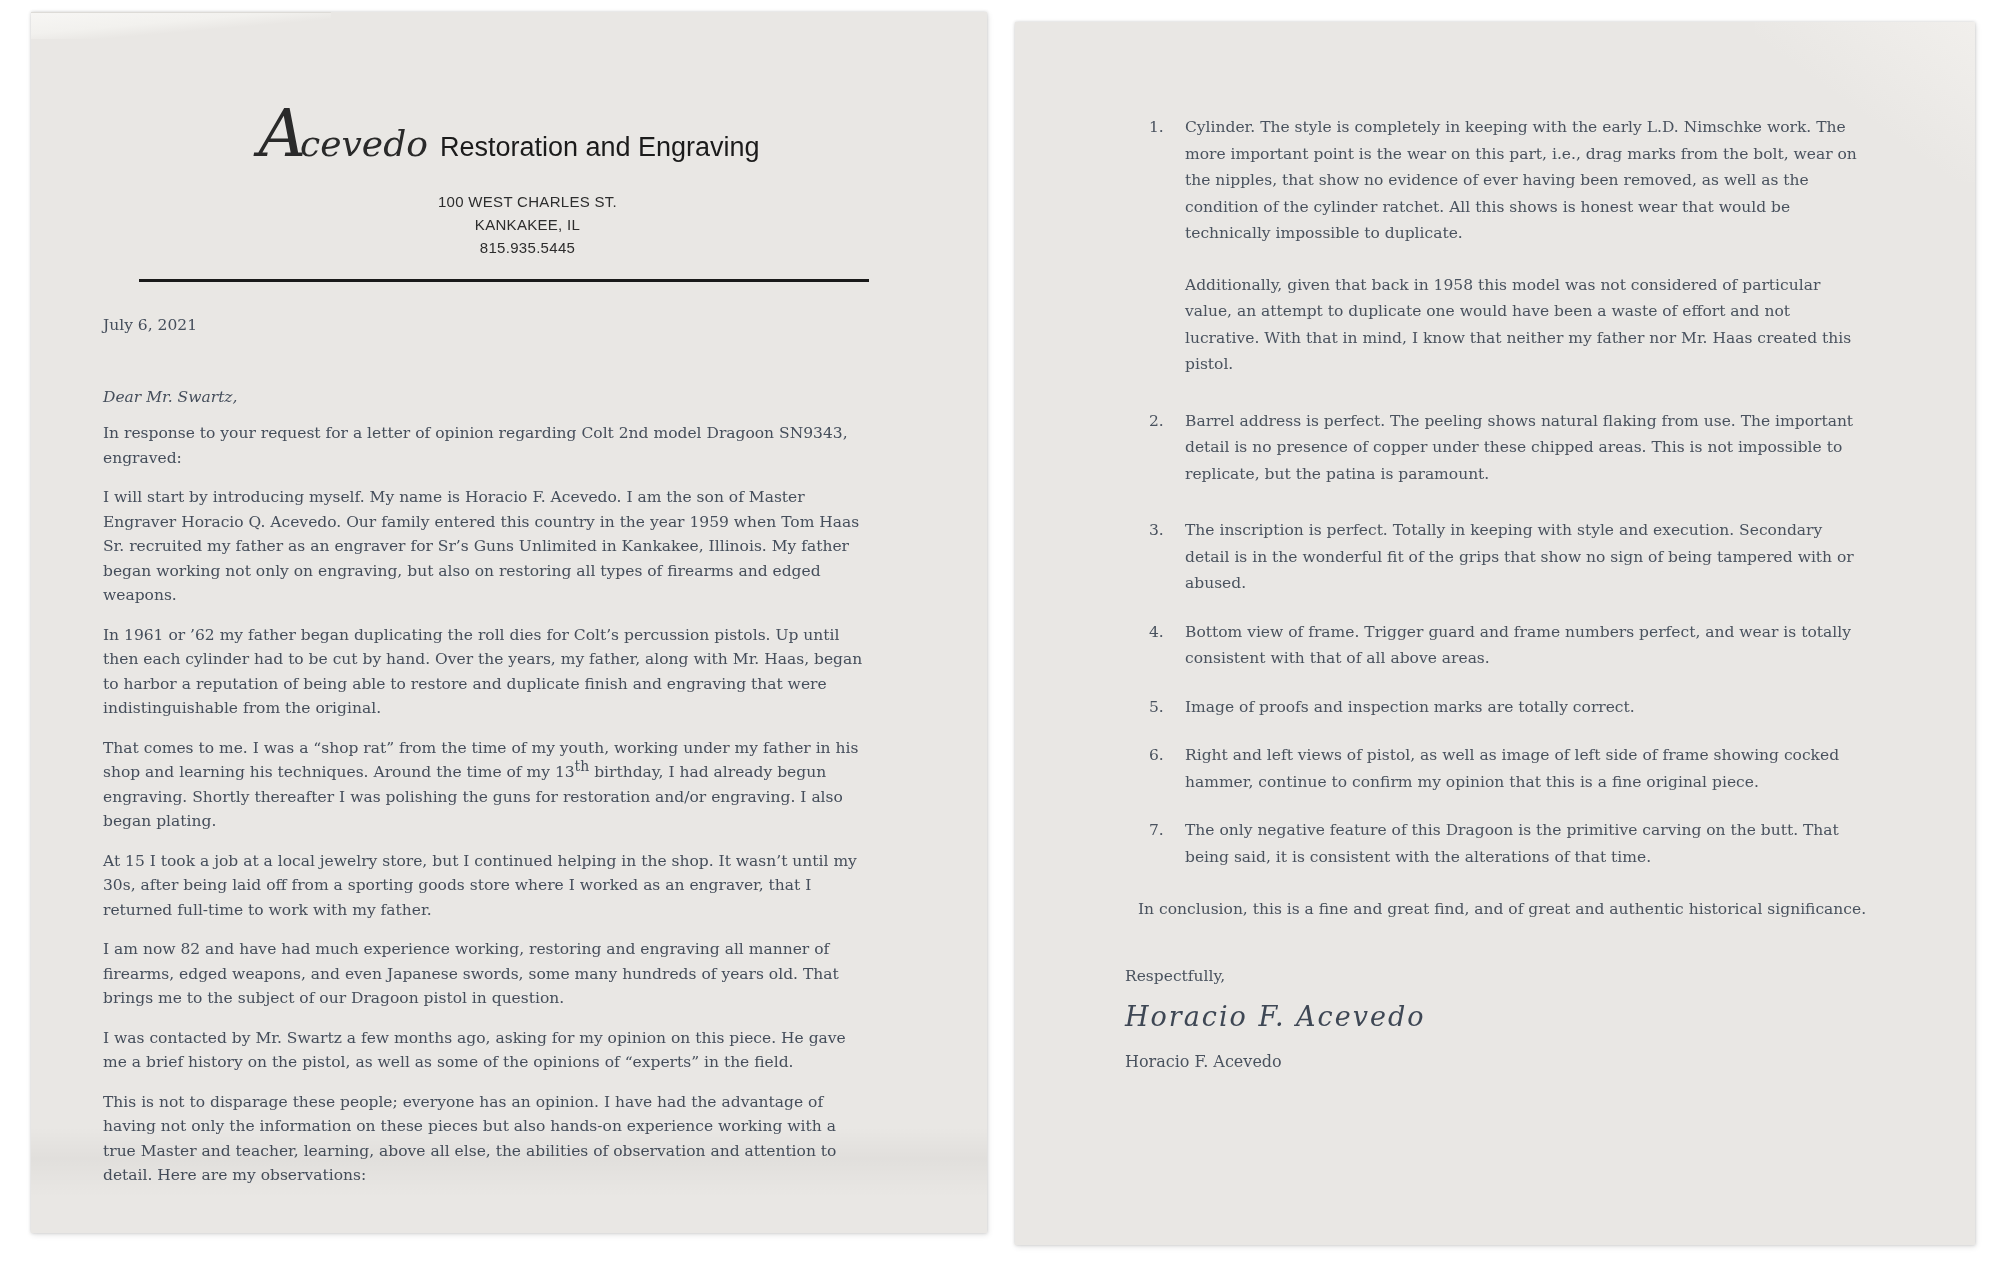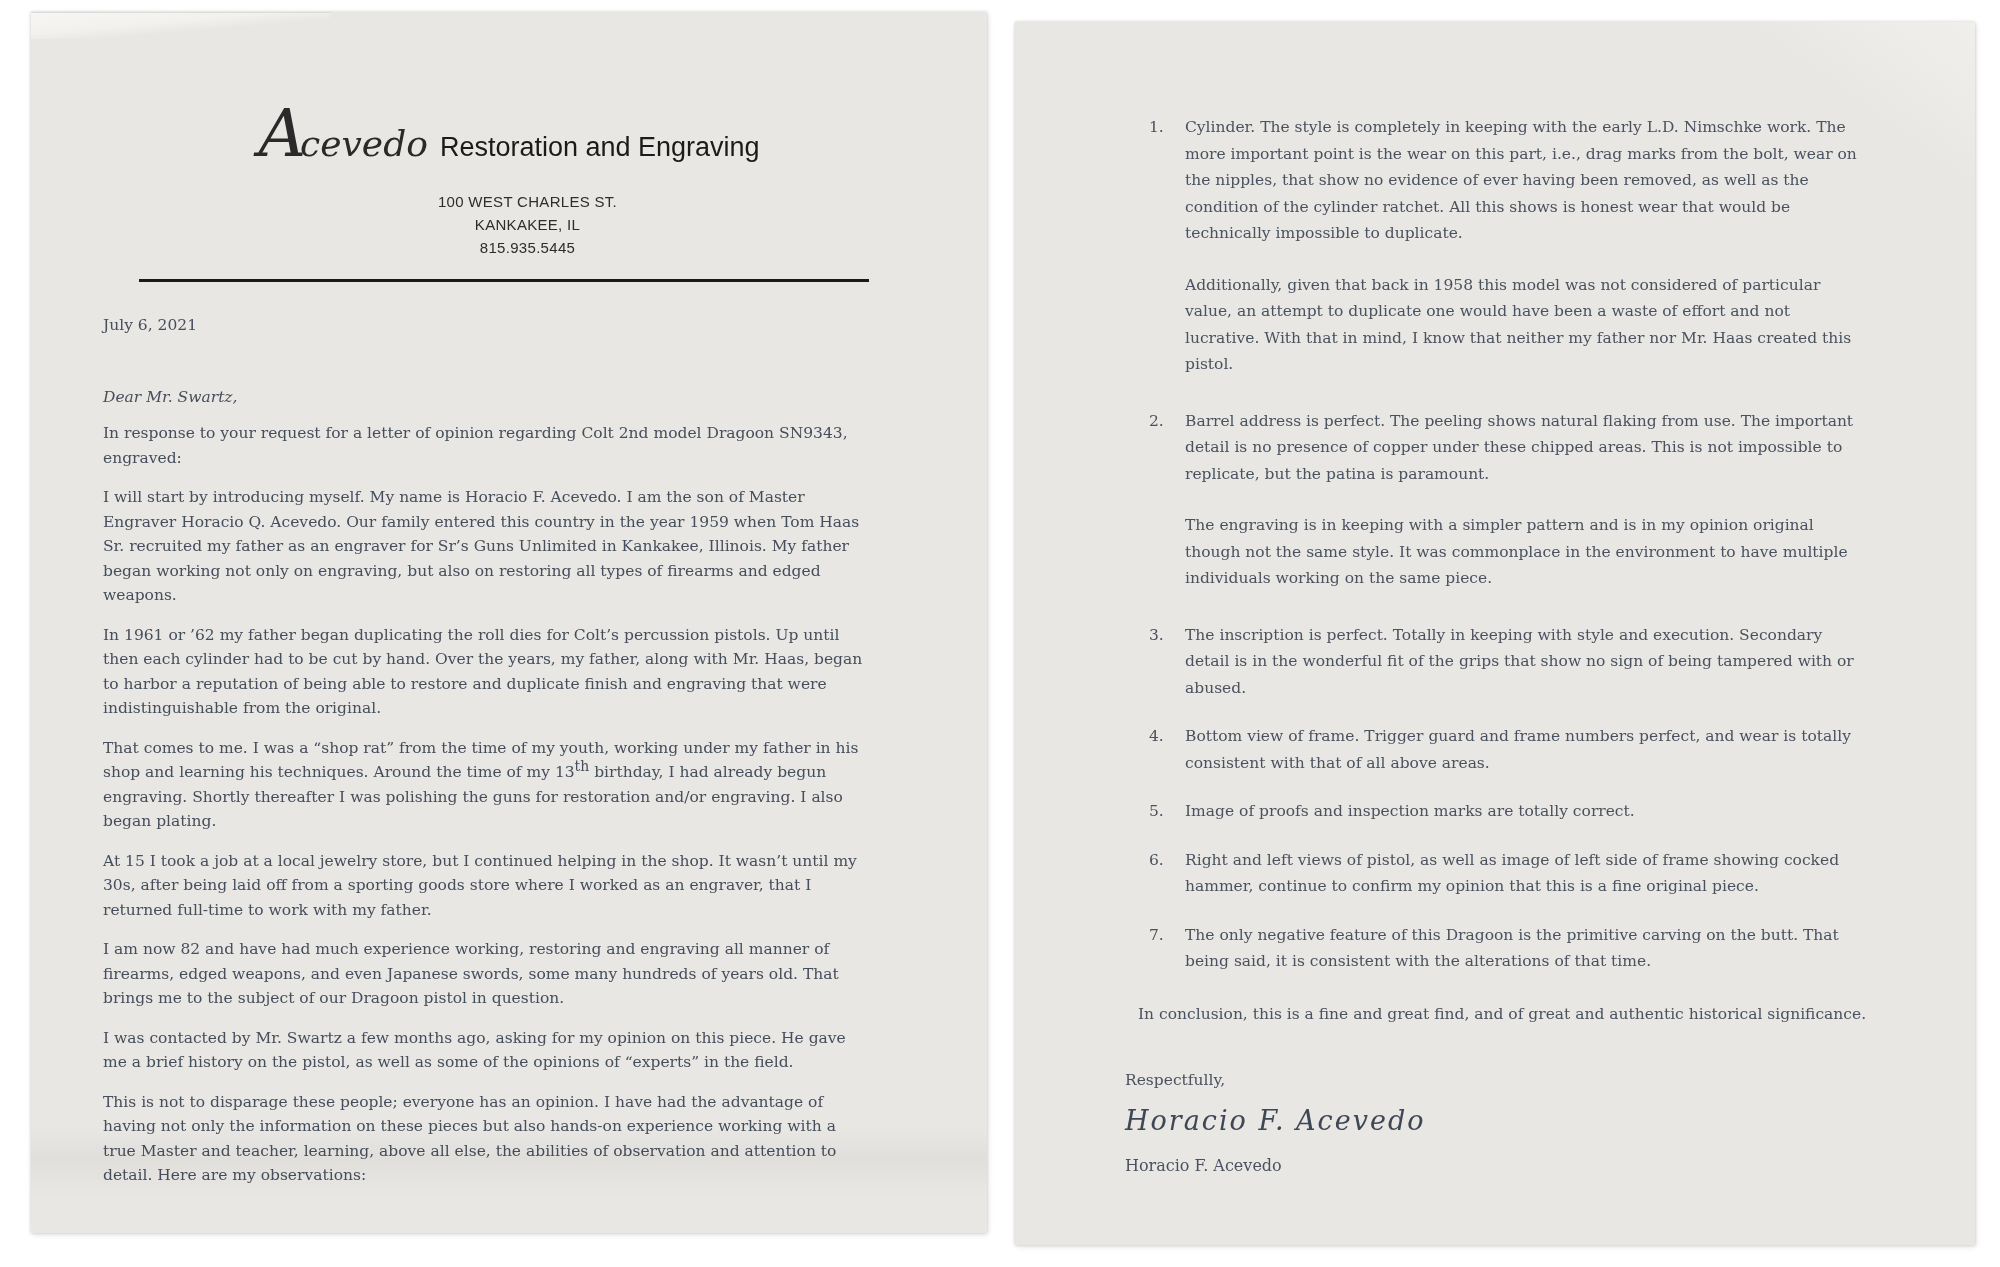--- a/index.html
+++ b/index.html
@@ -114,21 +114,20 @@
       <div class="item-text">
         <p>Cylinder. The style is completely in keeping with the early L.D. Nimschke work. The more important point is the wear on this part, i.e., drag marks from the bolt, wear on the nipples, that show no evidence of ever having been removed, as well as the condition of the cylinder ratchet. All this shows is honest wear that would be technically impossible to duplicate.</p>
         <p>Additionally, given that back in 1958 this model was not considered of particular value, an attempt to duplicate one would have been a waste of effort and not lucrative. With that in mind, I know that neither my father nor Mr. Haas created this pistol.</p>
       </div>
     </div>
 
     <div class="list-item gap-lg">
       <div class="item-number">2.</div>
       <div class="item-text">
         <p>Barrel address is perfect. The peeling shows natural flaking from use. The important detail is no presence of copper under these chipped areas. This is not impossible to replicate, but the patina is paramount.</p>
-        <p>The engraving is in keeping with a simpler pattern and is in my opinion original though not the same style. It was commonplace in the environment to have multiple individuals working on the same piece.</p>
       </div>
     </div>
 
     <div class="list-item">
       <div class="item-number">3.</div>
       <div class="item-text">
         <p>The inscription is perfect. Totally in keeping with style and execution. Secondary detail is in the wonderful fit of the grips that show no sign of being tampered with or abused.</p>
       </div>
     </div>
 

